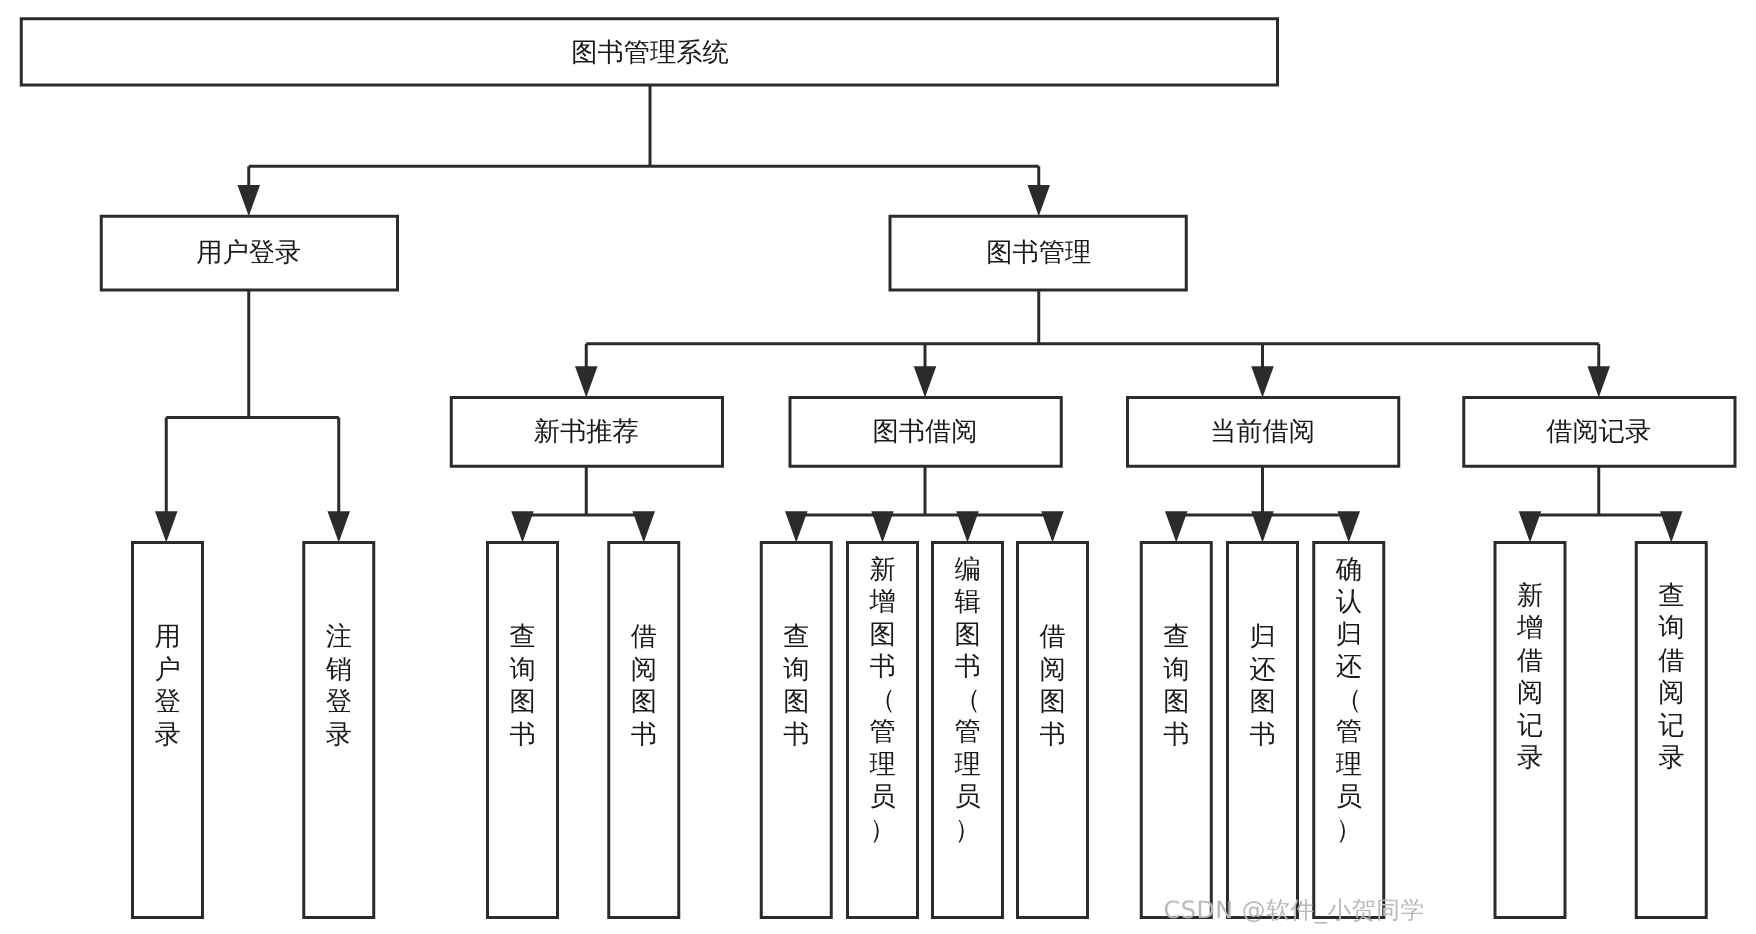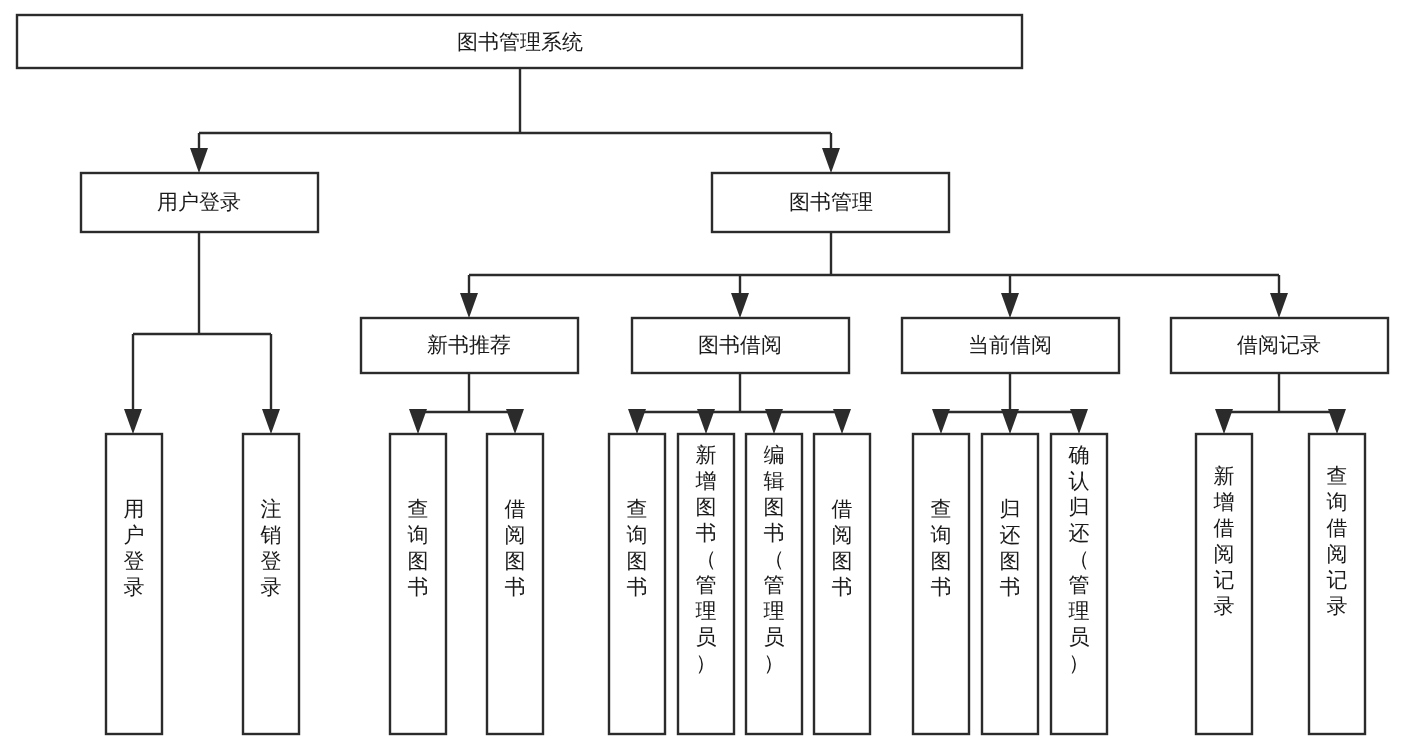--- a/index.html
+++ b/index.html
@@ -218,13 +218,14 @@
       <rect class="node-box" x="1196" y="434" width="56" height="300"></rect>
       <text class="v-label" x="1224" y="483"><tspan x="1224" dy="0">新</tspan><tspan x="1224" dy="26">增</tspan><tspan x="1224" dy="26">借</tspan><tspan x="1224" dy="26">阅</tspan><tspan x="1224" dy="26">记</tspan><tspan x="1224" dy="26">录</tspan></text>
     </g>
     <g>
       <rect class="node-box" x="1309" y="434" width="56" height="300"></rect>
       <text class="v-label" x="1337" y="483"><tspan x="1337" dy="0">查</tspan><tspan x="1337" dy="26">询</tspan><tspan x="1337" dy="26">借</tspan><tspan x="1337" dy="26">阅</tspan><tspan x="1337" dy="26">记</tspan><tspan x="1337" dy="26">录</tspan></text>
     </g>
 
   </svg>
 
+  <div class="watermark">CSDN @软件_小贺同学</div>
 </div>
 
 </body></html>

